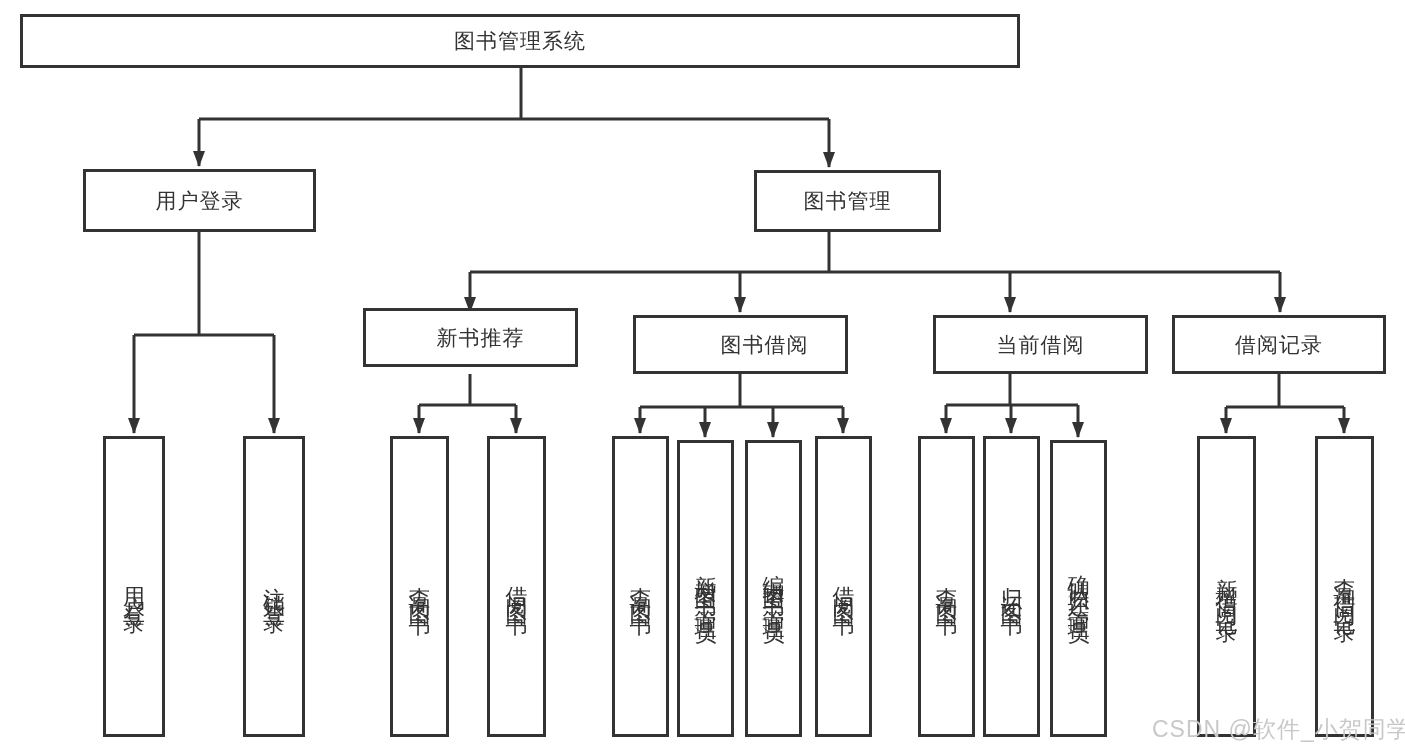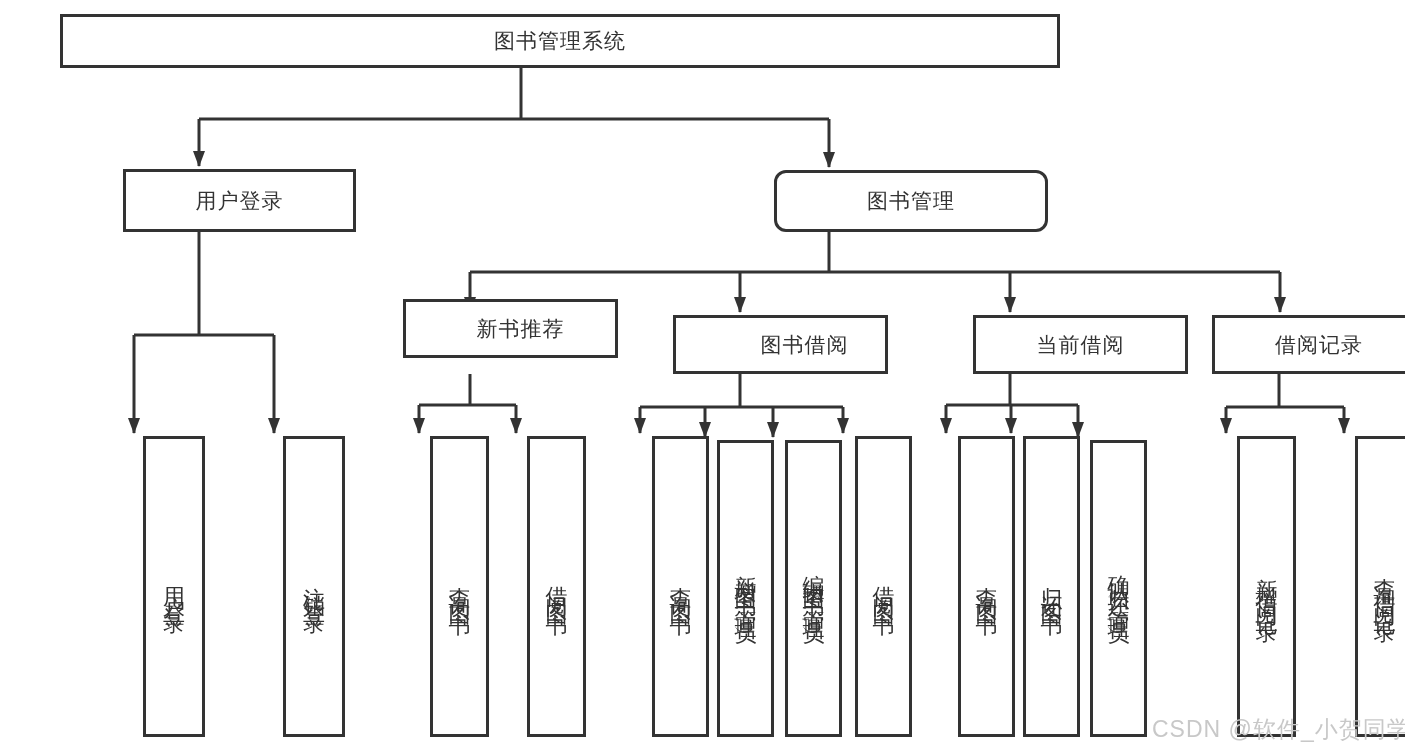--- a/index.html
+++ b/index.html
@@ -26,21 +26,20 @@
   .box {
     position: absolute;
     box-sizing: border-box;
     border: 3px solid #333333;
     background: #ffffff;
     display: flex;
     align-items: center;
     justify-content: center;
     color: #333333;
     z-index: 2;
-    margin-left: 40px;
   }
   .hlabel {
     font-size: 21px;
     letter-spacing: 1px;
     white-space: nowrap;
   }
   .vlabel {
     writing-mode: vertical-rl;
     text-orientation: mixed;
     font-size: 22px;
@@ -110,23 +109,23 @@
       <path d="M1279 374 V407"></path>
       <path d="M1226 407 H1344"></path>
       <path d="M1226 407 V433" marker-end="url(#arrow)"></path>
       <path d="M1344 407 V433" marker-end="url(#arrow)"></path>
     </g>
   </svg>
 
   <div class="box hlabel" style="left:20px; top:14px; width:1000px; height:54px;">图书管理系统</div>
 
   <div class="box hlabel" style="left:83px; top:169px; width:233px; height:63px;">用户登录</div>
-  <div class="box hlabel" style="left:734px; top:170px; width:274px; height:62px;border-radius:12px;">图书管理</div>
+  <div class="box hlabel" style="left:754px; top:170px; width:187px; height:62px;">图书管理</div>
 
-  <div class="box hlabel" style="left:363px; top:299px; width:215px; height:59px;padding-left:20px;">新书推荐</div>
+  <div class="box hlabel" style="left:363px; top:308px; width:215px; height:59px;padding-left:20px;">新书推荐</div>
   <div class="box hlabel" style="left:633px; top:315px; width:215px; height:59px;padding-left:48px;">图书借阅</div>
   <div class="box hlabel" style="left:933px; top:315px; width:215px; height:59px;">当前借阅</div>
   <div class="box hlabel" style="left:1172px; top:315px; width:214px; height:59px;">借阅记录</div>
 
   <div class="box" style="left:103px; top:436px; width:62px; height:301px;">
     <span class="vlabel">用户登录</span>
   </div>
   <div class="box" style="left:243px; top:436px; width:62px; height:301px;">
     <span class="vlabel">注销登录</span>
   </div>

